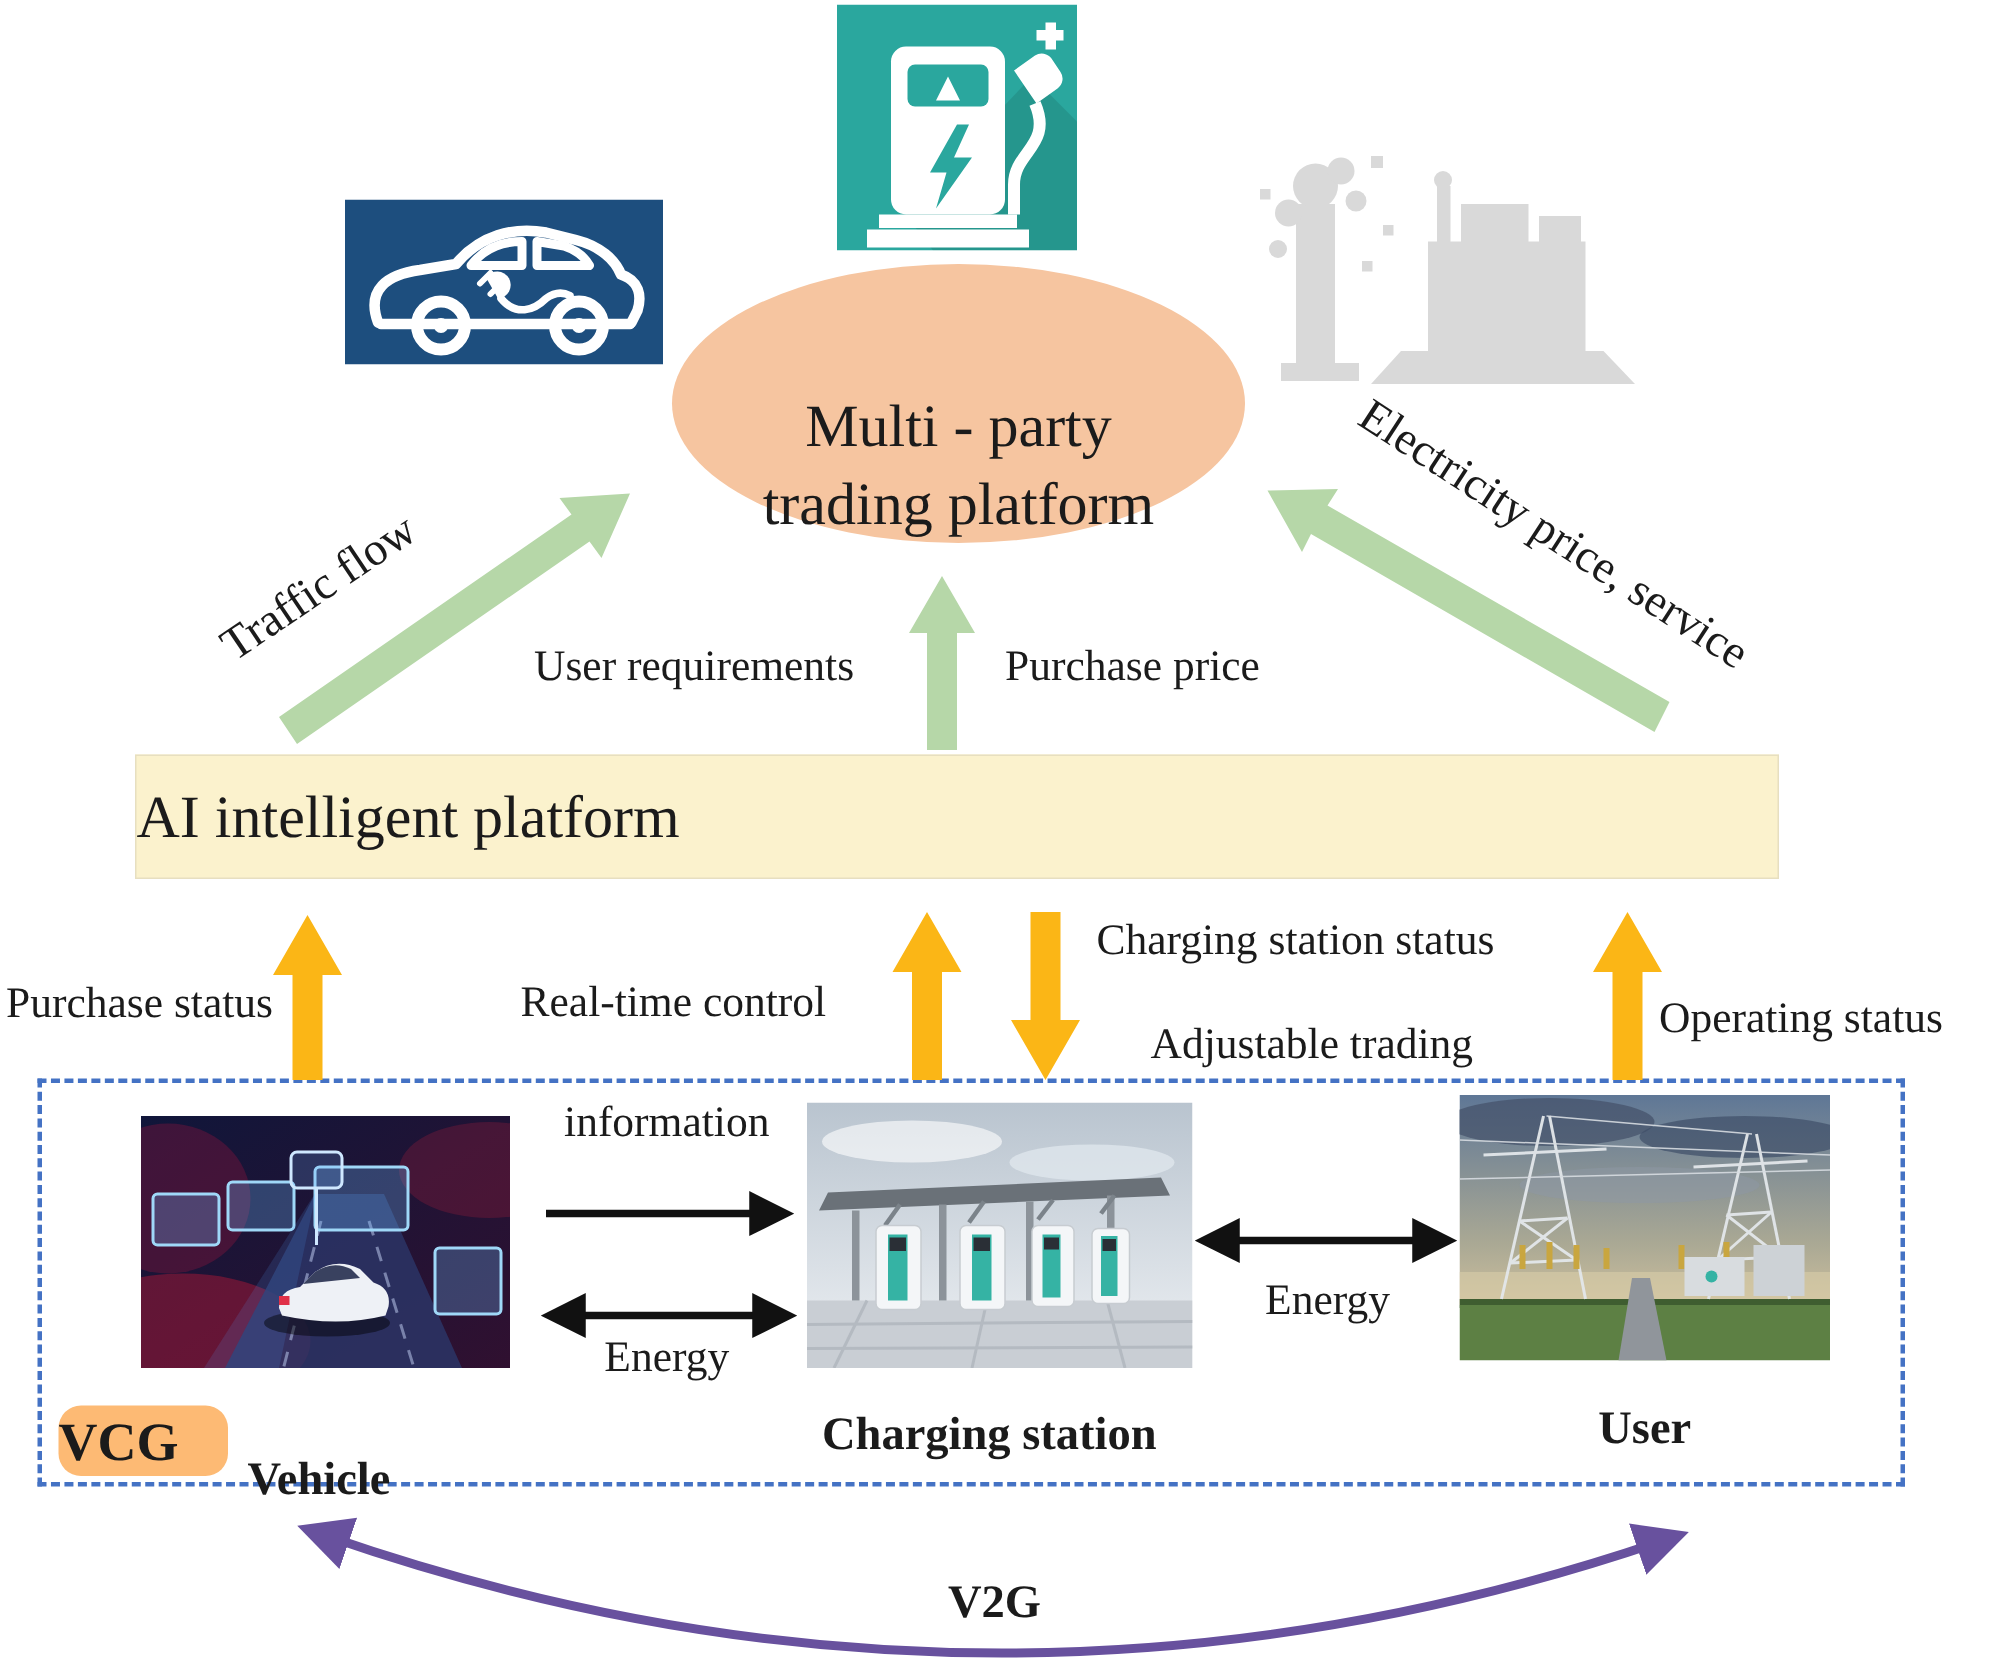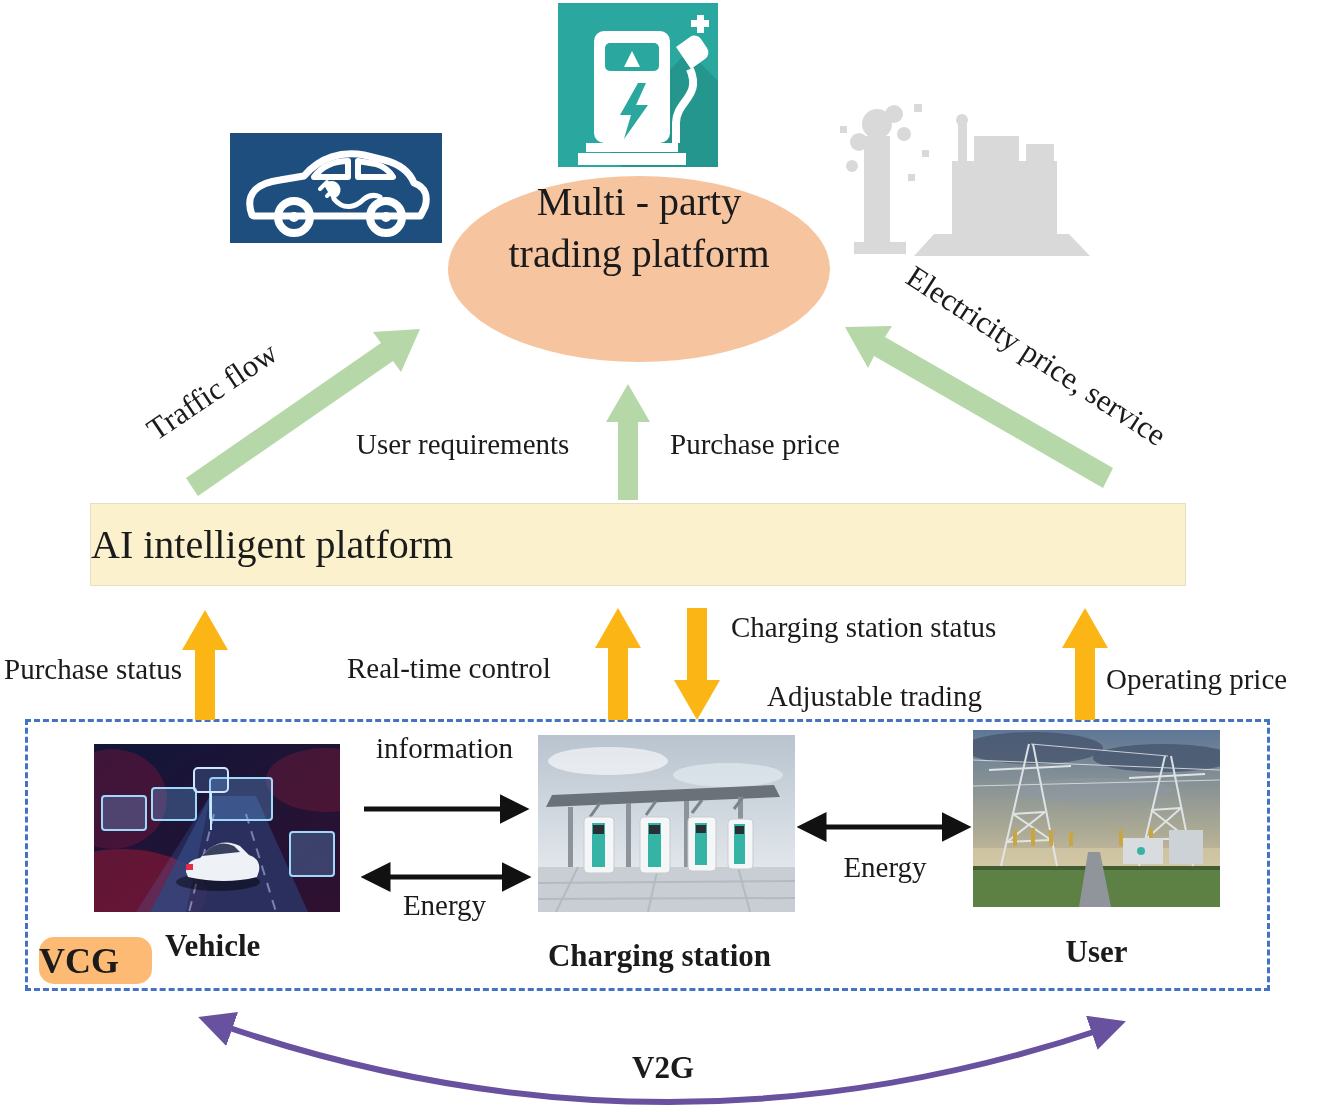--- a/index.html
+++ b/index.html
@@ -7,21 +7,21 @@
     position:relative;width:1327px;height:1112px;background:#ffffff;overflow:hidden;
     font-family:"Liberation Serif", serif;color:#1b1b1b;
   }
   .abs{position:absolute;}
   .lbl{position:absolute;font-size:29px;white-space:nowrap;z-index:5;}
   .lbl-bold{font-weight:bold;font-size:31px;}
   .center{text-align:center;}
   
   #ellipse{
     left:448px;top:176px;width:382px;height:186px;border-radius:50%;
-    background:#f6c5a0;display:flex;align-items:flex-start;justify-content:center;
+    background:#f6c5a0;display:flex;align-items:flex-end;justify-content:center;
     text-align:center;font-size:40px;line-height:1.3;z-index:4;
   }
   
   #ai-platform{
     left:90px;top:503px;width:1096px;height:83px;background:#fbf2cd;border:1px solid #e7dfc0;
     display:flex;align-items:center;justify-content:flex-start;font-size:40px;z-index:4;box-sizing:border-box;
   }
   
   #vcg-box{
     left:25px;top:719px;width:1245px;height:272px;border:3px dashed #4472c4;box-sizing:border-box;z-index:1;
@@ -144,29 +144,29 @@
 
   <div class="lbl rot-left" style="left:130px;top:348px;width:240px;">Traffic flow</div>
   <div class="lbl" style="left:356px;top:428px;">User requirements</div>
   <div class="lbl" style="left:670px;top:428px;">Purchase price</div>
   <div class="lbl rot-right center" style="left:856px;top:338px;width:360px;">Electricity price, service</div>
 
   <div class="lbl" style="left:4px;top:653px;">Purchase status</div>
   <div class="lbl" style="left:347px;top:652px;">Real-time control</div>
   <div class="lbl" style="left:731px;top:611px;">Charging station status</div>
   <div class="lbl" style="left:767px;top:680px;">Adjustable trading</div>
-  <div class="lbl" style="left:1106px;top:663px;">Operating price</div>
+  <div class="lbl" style="left:1106px;top:663px;">Operating status</div>
 
   <div class="lbl center" style="left:352px;top:731px;width:185px;line-height:34px;">
     <div>information</div>
   </div>
   <div class="lbl center" style="left:352px;top:889px;width:185px;">Energy</div>
   <div class="lbl center" style="left:800px;top:851px;width:170px;">Energy</div>
 
-  <div class="lbl lbl-bold" style="left:165px;top:928px;text-align:right;">Vehicle</div>
+  <div class="lbl lbl-bold" style="left:165px;top:968px;text-align:right;">Vehicle</div>
   <div class="lbl lbl-bold center" style="left:537px;top:938px;width:245px;">Charging station</div>
   <div class="lbl lbl-bold center" style="left:973px;top:934px;width:247px;">User</div>
   <div class="lbl lbl-bold center" style="left:593px;top:1050px;width:140px;">V2G</div>
 
   <svg class="scene" style="left:94px;top:744px;" width="246" height="168" viewBox="0 0 246 168">
     <defs>
       <linearGradient id="vbg" x1="0" y1="0" x2="1" y2="1">
         <stop offset="0" stop-color="#10163a"></stop>
           <stop offset="1" stop-color="#301030"></stop>
       </linearGradient>

